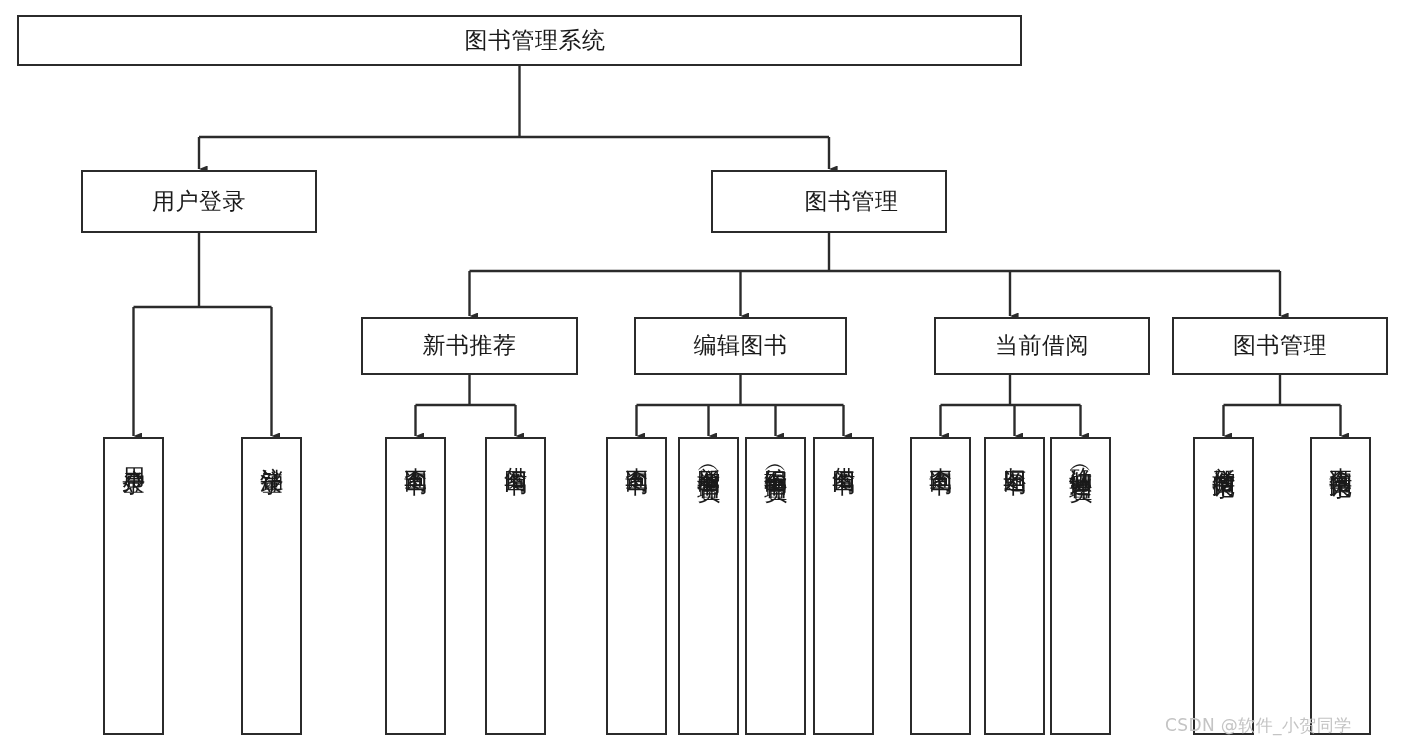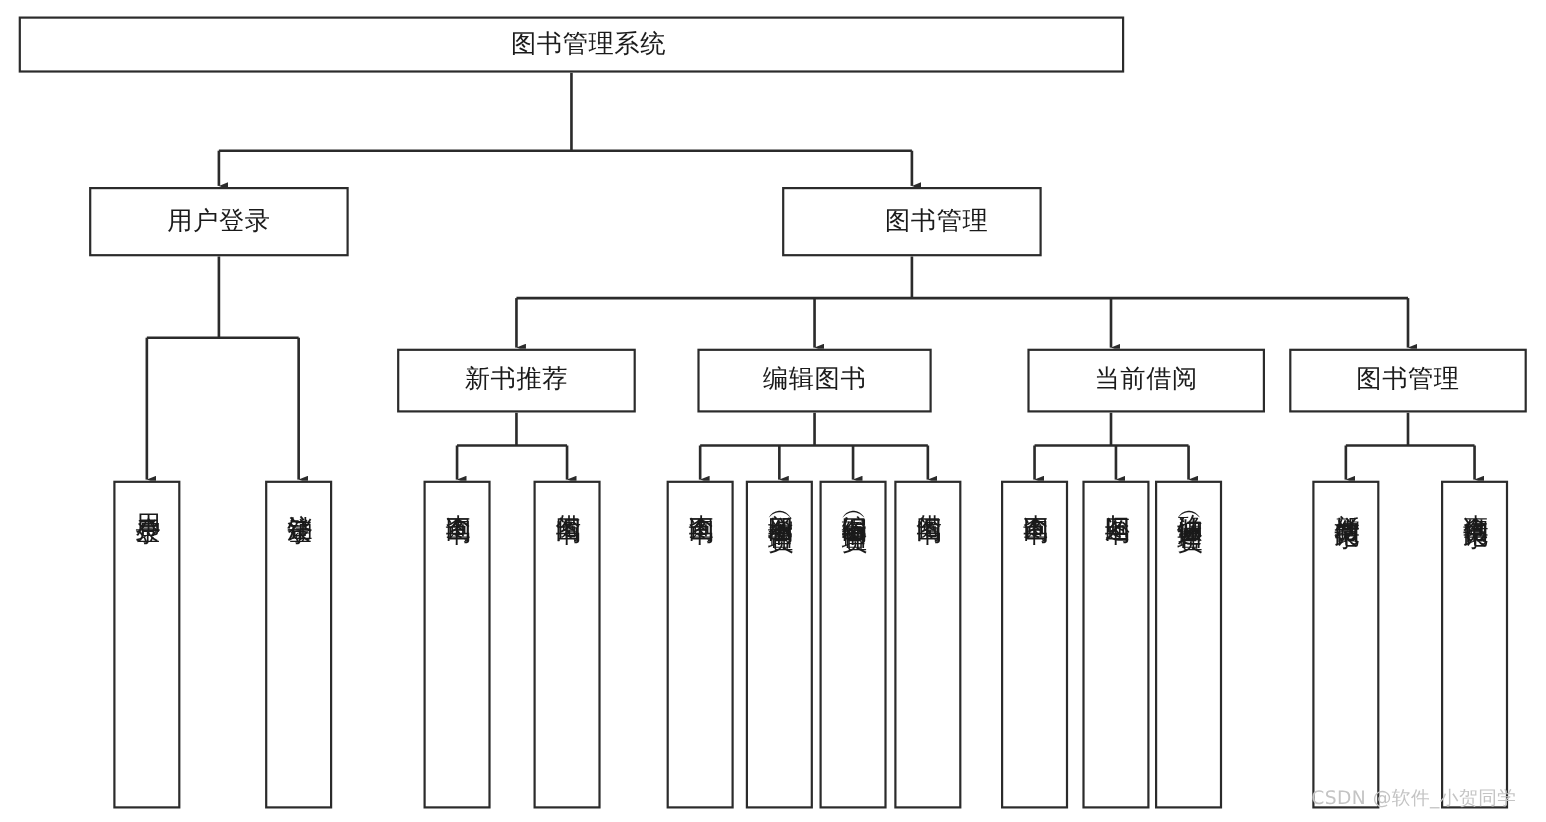--- a/index.html
+++ b/index.html
@@ -178,14 +178,14 @@
     <span class="node-label">确认归还（管理员）</span>
   </div>
 
   <div class="node vertical" style="left: 1193px; top: 437px; width: 61px; height: 298px;">
     <span class="node-label">新增借阅记录</span>
   </div>
   <div class="node vertical" style="left: 1310px; top: 437px; width: 61px; height: 298px;">
     <span class="node-label">查询借阅记录</span>
   </div>
 
-  <div class="watermark" style="left: 1192px; top: 714px;">CSDN @软件_小贺同学</div>
+  <div class="watermark" style="left: 1165px; top: 714px;">CSDN @软件_小贺同学</div>
 </div>
 
 </body></html>

